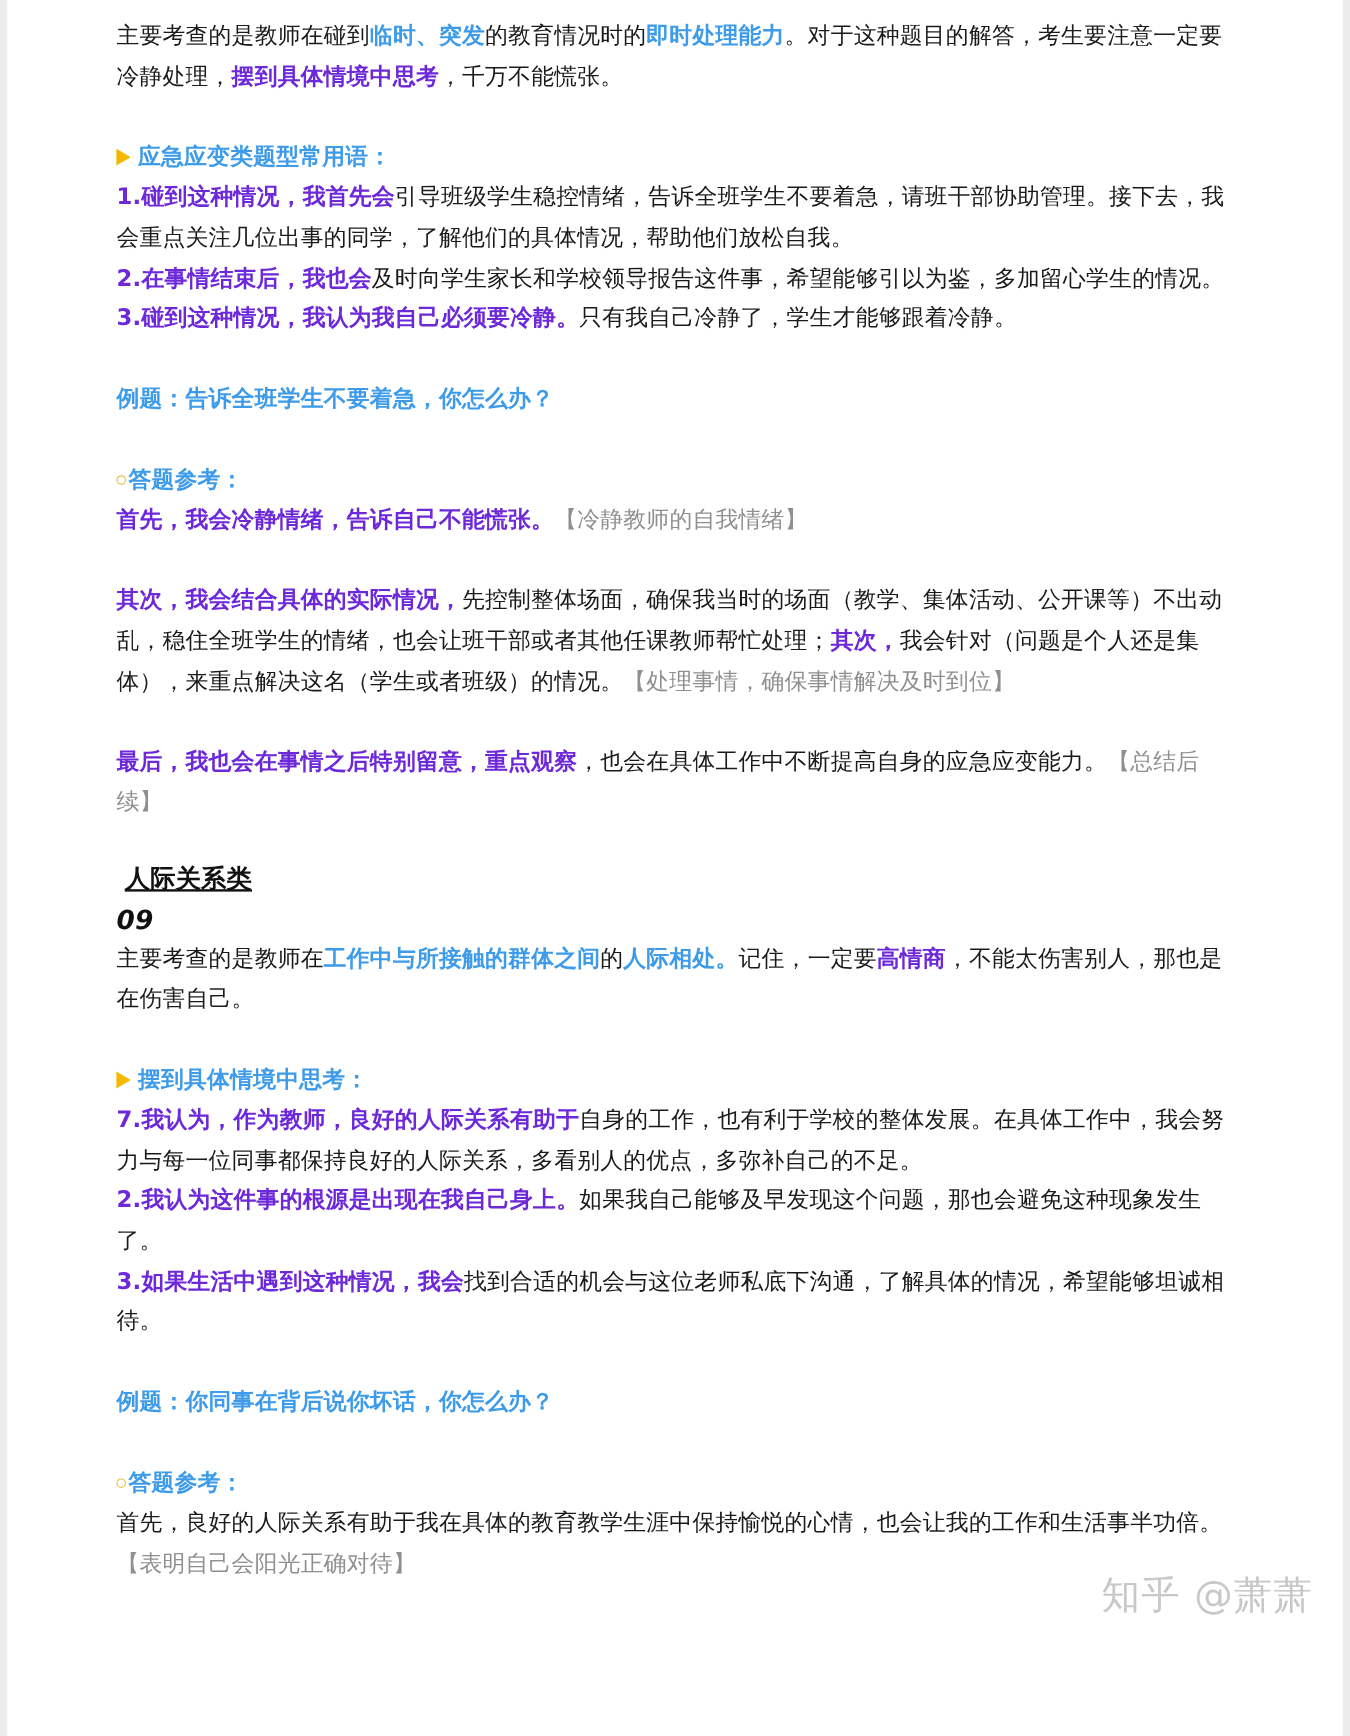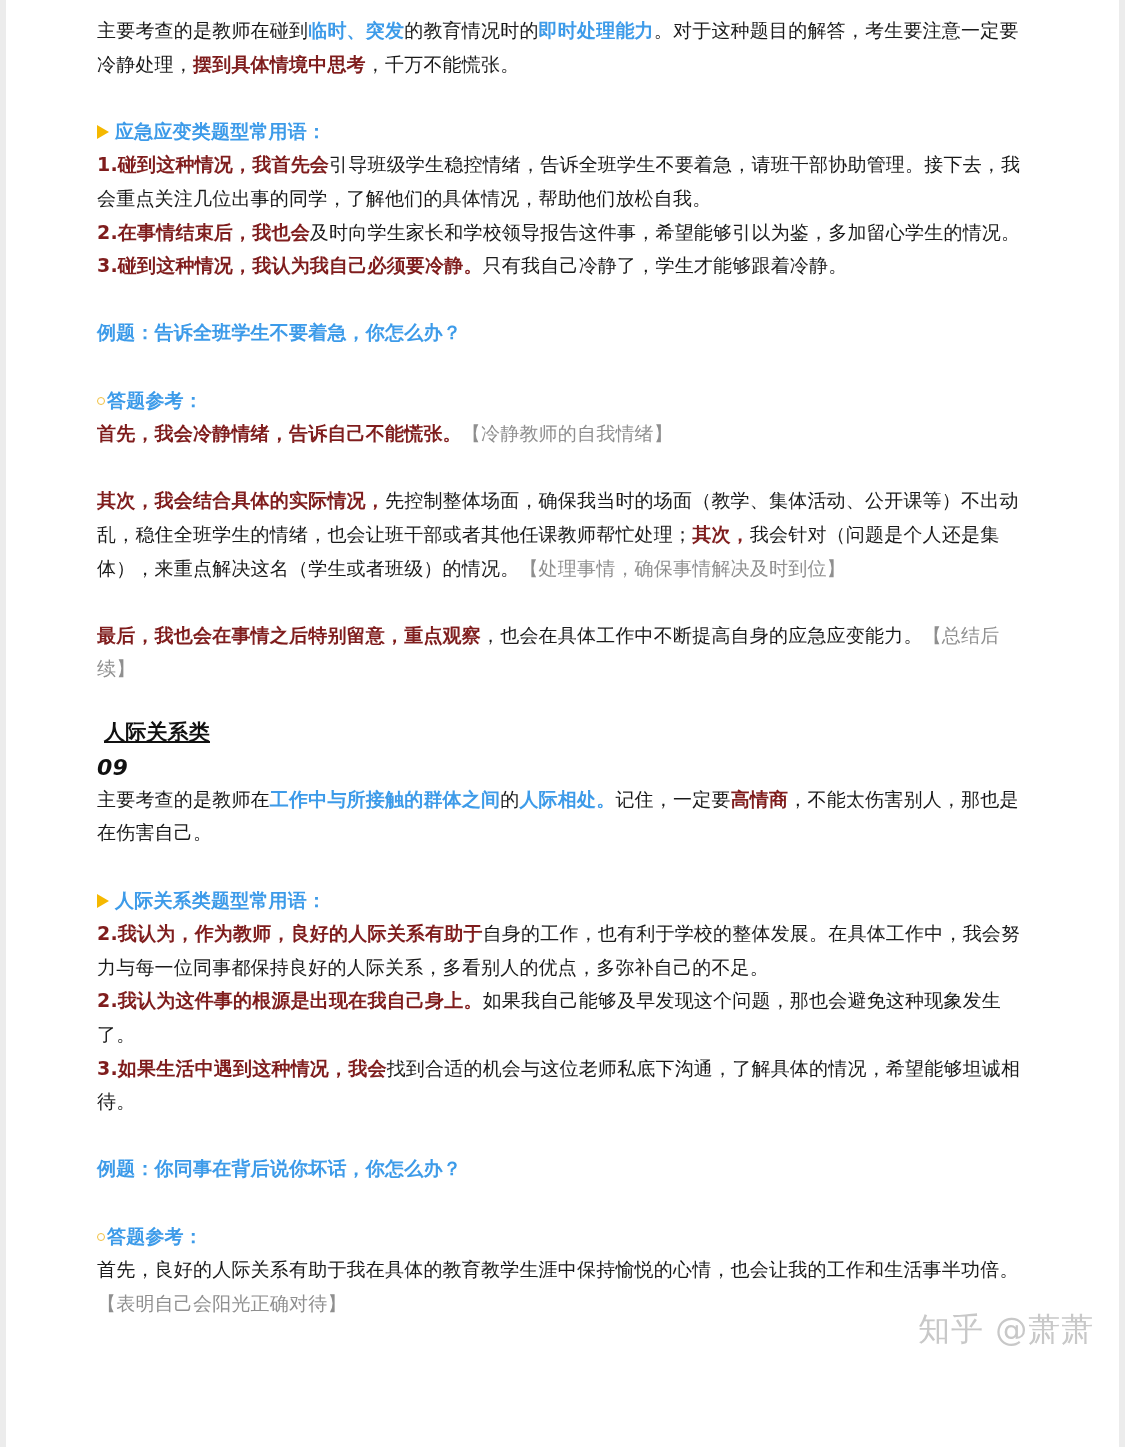--- a/index.html
+++ b/index.html
@@ -11,21 +11,21 @@
     position: relative;
   }
   .edge-left { position: absolute; left: 0; top: 0; width: 6px; height: 1447px; background: #ececec; }
   .edge-right { position: absolute; right: 0; top: 0; width: 6px; height: 1447px; background: #ececec; }
   .page {
     position: absolute; left: 97px; top: 14px; width: 925px;
     font-size: 19px; line-height: 33.6px; letter-spacing: 0.2px;
   }
   .p { margin: 0; }
   .gap { height: 33.6px; }
-  .b { font-weight: bold; color: #7f1d1d; margin-top: 32px; }
+  .b { font-weight: bold; color: #6d28d9; margin-top: 32px; }
   .blue { color: #3d9be9; font-weight: bold; }
   .gray { color: #8f8f8f; }
   .heading-blue { color: #3d9be9; font-weight: bold; }
   .tri { display: inline-block; width: 0; height: 0; border-top: 7px solid transparent; border-bottom: 7px solid transparent; border-left: 12px solid #f5b800; margin-right: 6px; vertical-align: -1px; }
   .circ { display: inline-block; width: 6px; height: 6px; border: 1.5px solid #f0c040; border-radius: 50%; margin-right: 2px; vertical-align: 2px; }
   .section-title { font-size: 21px; font-weight: bold; color: #111; padding-left: 7px; margin-top: 4px; line-height: 36px; text-decoration: underline; }
   .section-num { font-size: 22px; font-weight: bold; font-style: italic; color: #111; line-height: 36px; margin-bottom: -3px; }
   .watermark {
     position: absolute; left: 918px; top: 1308px;
     font-size: 32px; color: #c8c8c8; letter-spacing: 1px;
@@ -70,23 +70,23 @@
   <div class="gap" style="height:24px"></div>
   <div class="section-title">人际关系类</div>
   <div class="section-num">09</div>
 
   <p class="p">
     <span>主要考查的是教师在</span><span class="blue">工作中与所接触的群体之间</span><span>的</span><span class="blue">人际相处。</span><span>记住，一定要</span><span class="b">高情商</span><span>，不能太伤害别人，那也是在伤害自己。</span>
   </p>
   <div class="gap"></div>
 
   <p class="p heading-blue">
-    <span class="tri"></span><span>人际关系类题型常用语：</span>
+    <span class="tri"></span><span>摆到具体情境中思考：</span>
   </p>
-  <p class="p"><span class="b">2.我认为，作为教师，良好的人际关系有助于</span><span>自身的工作，也有利于学校的整体发展。在具体工作中，我会努力与每一位同事都保持良好的人际关系，多看别人的优点，多弥补自己的不足。</span></p>
+  <p class="p"><span class="b">7.我认为，作为教师，良好的人际关系有助于</span><span>自身的工作，也有利于学校的整体发展。在具体工作中，我会努力与每一位同事都保持良好的人际关系，多看别人的优点，多弥补自己的不足。</span></p>
   <p class="p"><span class="b">2.我认为这件事的根源是出现在我自己身上。</span><span>如果我自己能够及早发现这个问题，那也会避免这种现象发生了。</span></p>
   <p class="p"><span class="b">3.如果生活中遇到这种情况，我会</span><span>找到合适的机会与这位老师私底下沟通，了解具体的情况，希望能够坦诚相待。</span></p>
   <div class="gap"></div>
 
   <p class="p heading-blue">例题：你同事在背后说你坏话，你怎么办？</p>
   <div class="gap"></div>
 
   <p class="p heading-blue">
     <span class="circ"></span><span>答题参考：</span>
   </p>

